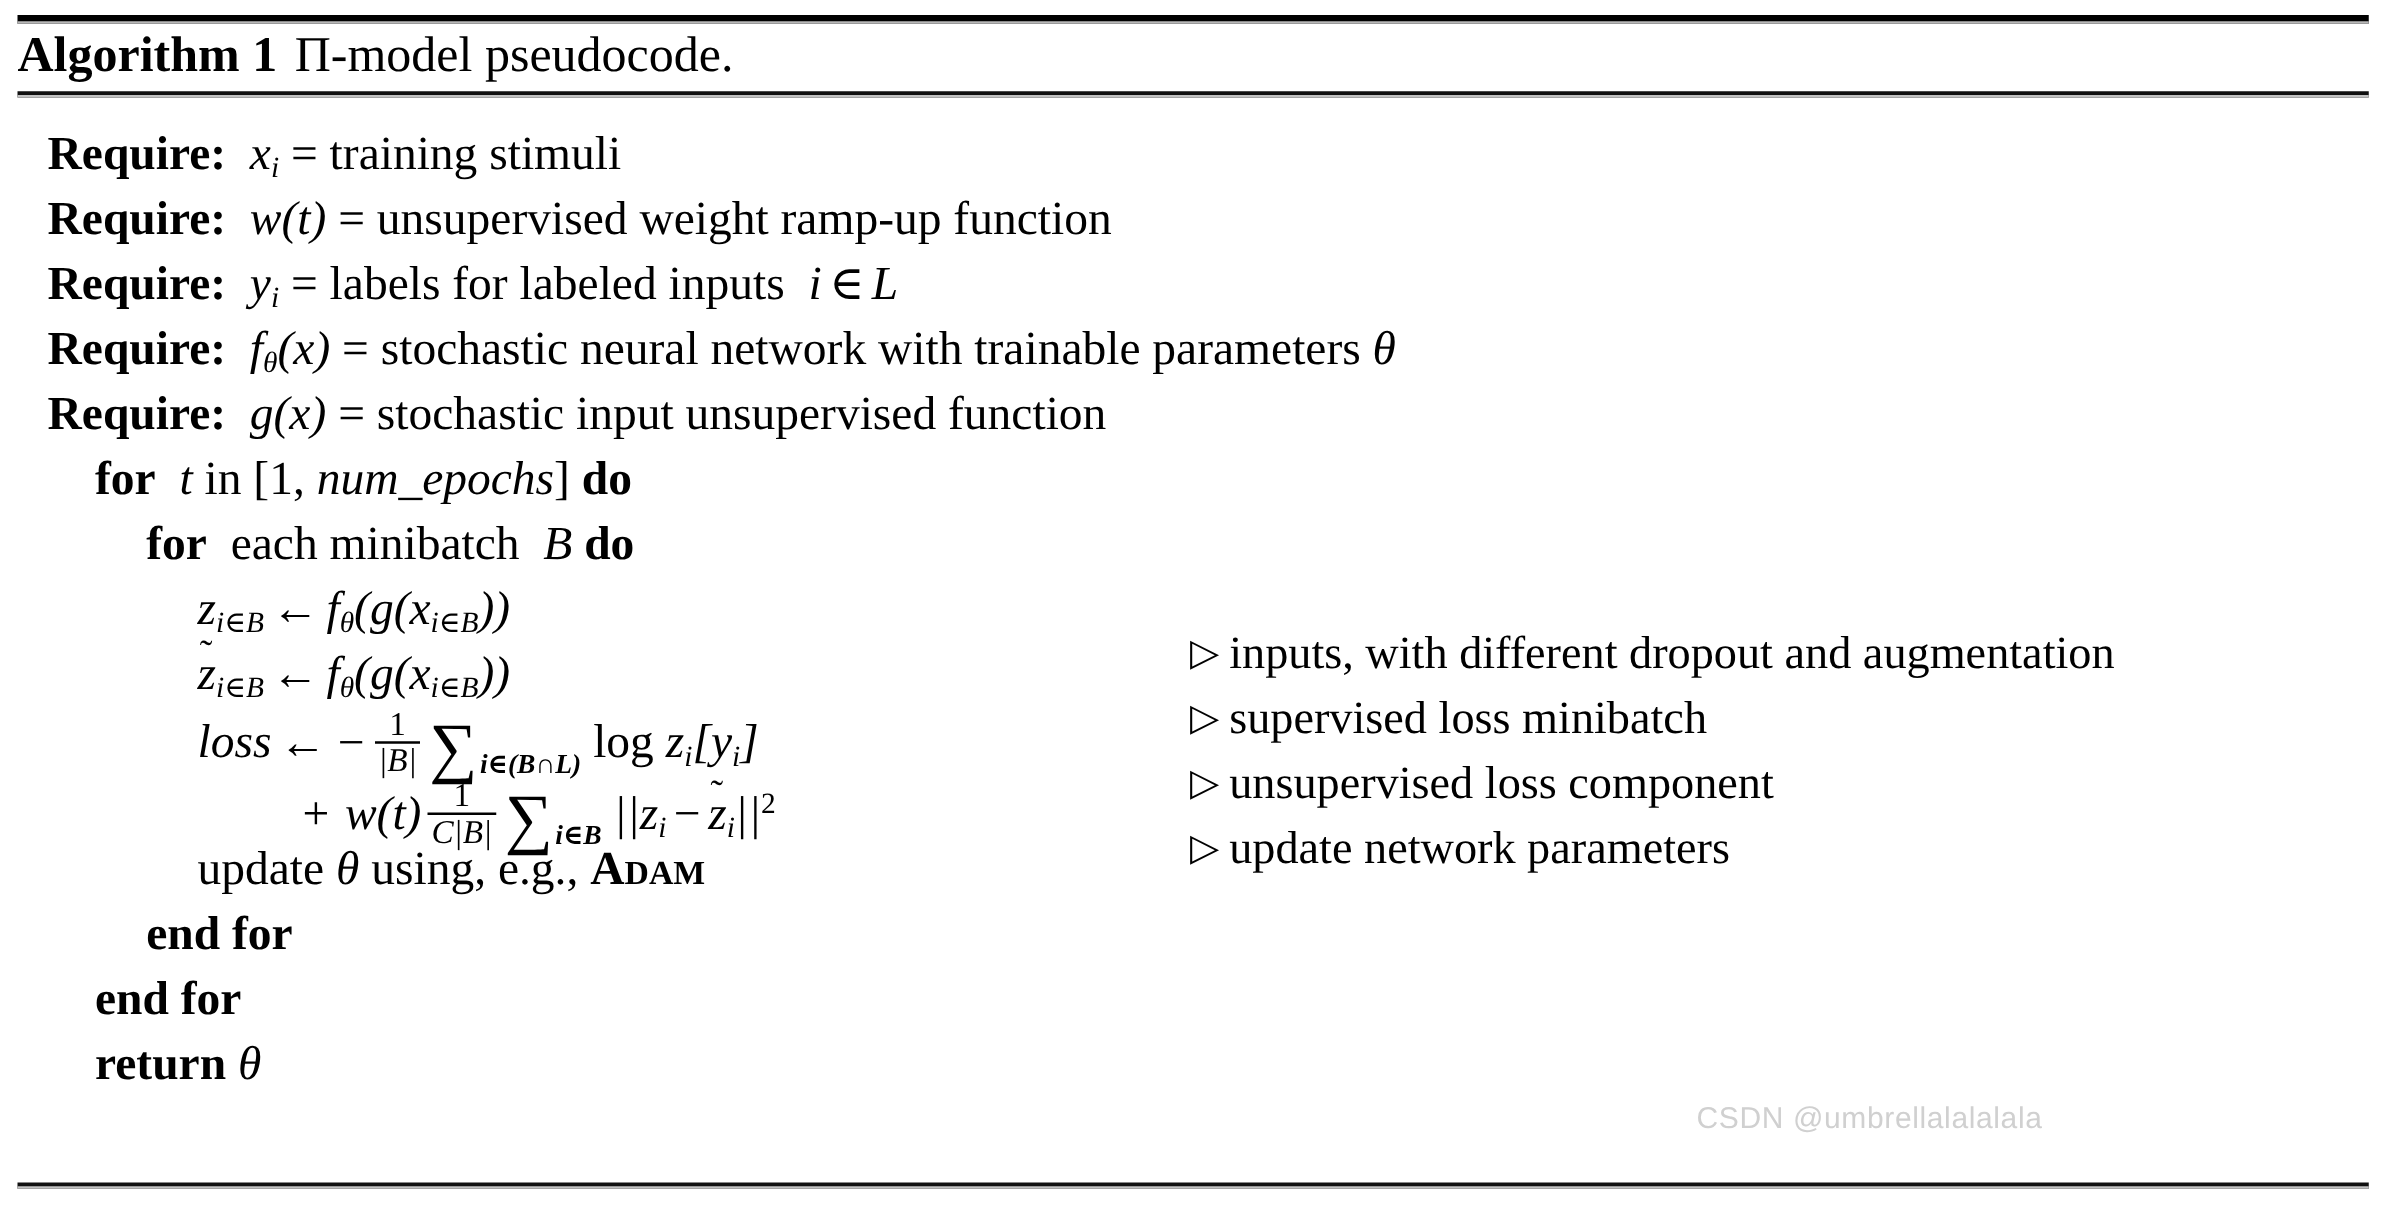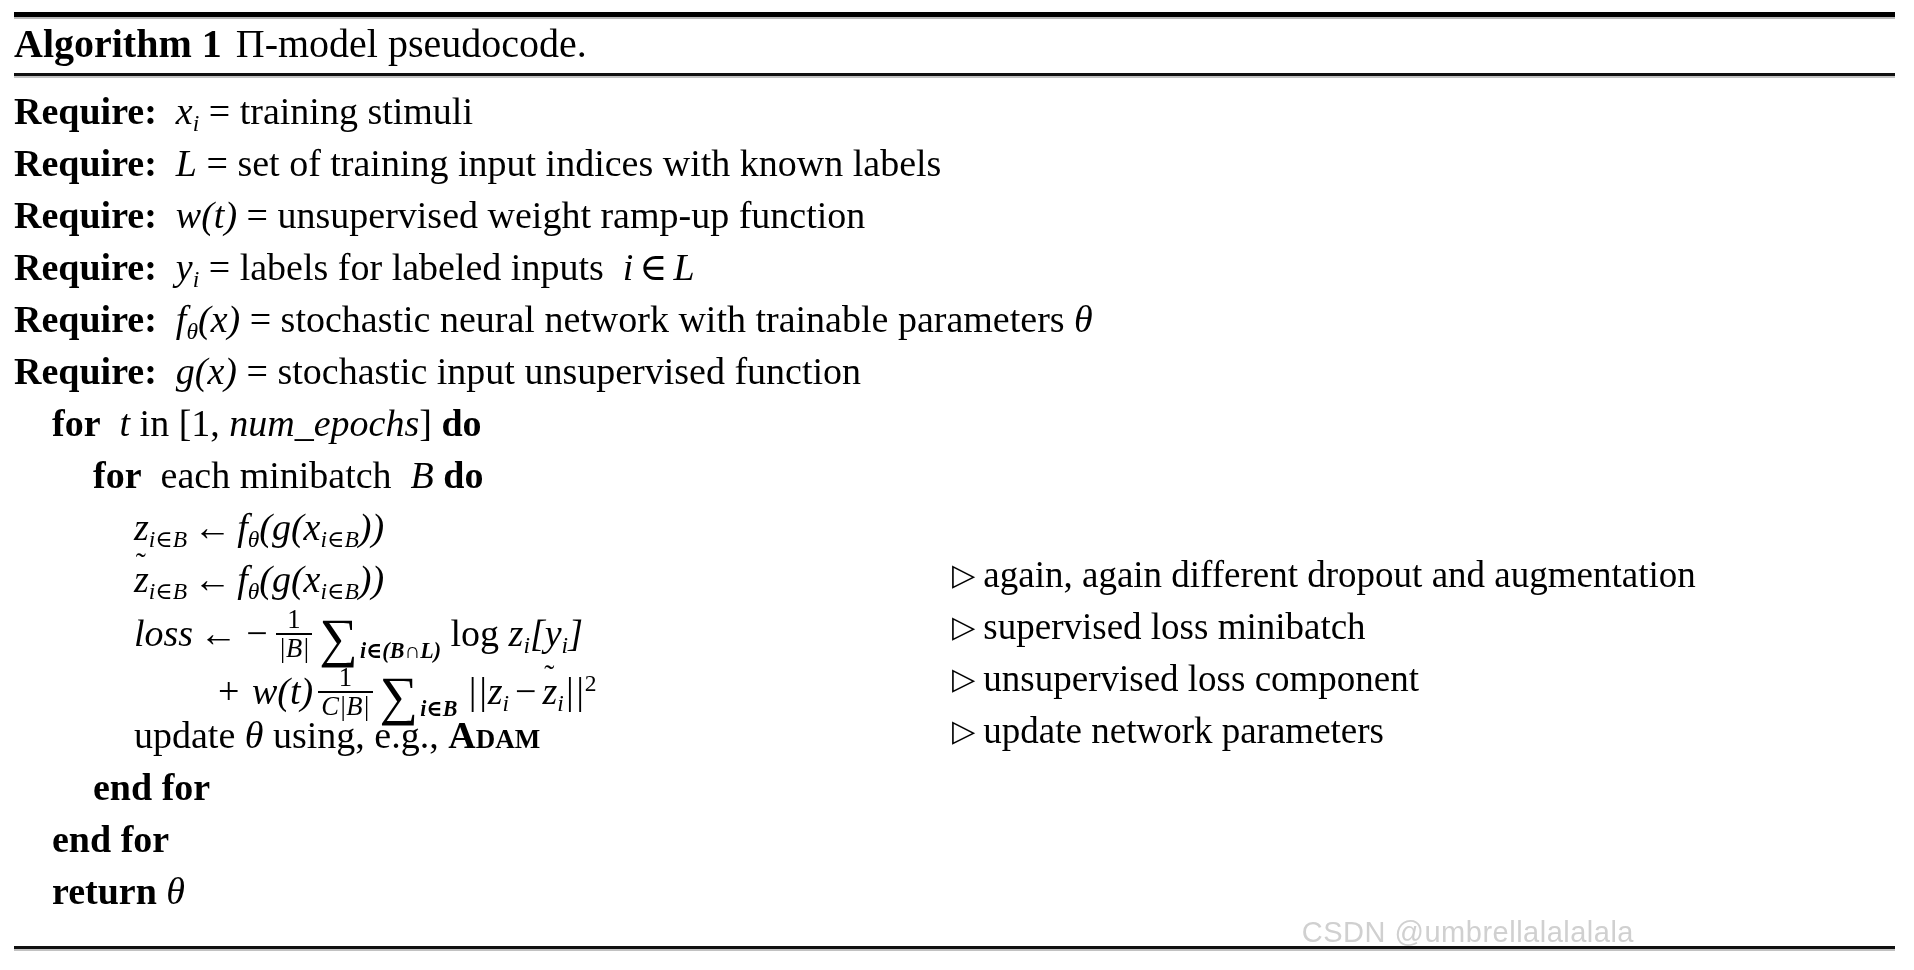--- a/index.html
+++ b/index.html
@@ -74,22 +74,23 @@
     position: relative;
     height: 43px;
     white-space: nowrap;
     font-size: 38px;
     line-height: 43px;
   }
   .line.tall { height: 52px; line-height: 50px; }
 
   .code {
     position: absolute;
-    top: 4px;
-    white-space: nowrap;
+    top: 16px;
+    white-space: nowrap;
+    margin-left: 24px;
   }
   .comment {
     position: absolute;
     left: 952px;
     top: 0;
     white-space: nowrap;
     font-size: 37px;
   }
 
   
@@ -169,22 +170,22 @@
     padding-right: 8px;
     font-size: 0.82em;
     position: relative;
     top: -2px;
   }
 
   
   .watermark {
     position: absolute;
     right: 18px;
-    top: 916px;
-    font-size: 29px;
+    top: 881px;
+    font-size: 24px;
     color: #d0d0d0;
     font-family: "Liberation Sans", sans-serif;
     letter-spacing: 0.5px;
     white-space: nowrap;
   }
 </style>
 </head>
 <body>
 
 <div id="algorithm-float">
@@ -200,27 +201,20 @@
   <div class="body-area">
 
     <div class="line tall">
       <span class="code i0">
         <span class="kw">Require:</span>
         <span class="mathit">&nbsp;x<span class="sub">i</span></span>
         <span>= training stimuli</span>
       </span>
     </div>
 
-    <div class="line tall">
-      <span class="code i0">
-        <span class="kw">Require:</span>
-        <span class="mathit">&nbsp;L</span>
-        <span>= set of training input indices with known labels</span>
-      </span>
-    </div>
 
     <div class="line tall">
       <span class="code i0">
         <span class="kw">Require:</span>
         <span class="mathit">&nbsp;w(t)</span>
         <span>= unsupervised weight ramp-up function</span>
       </span>
     </div>
 
     <div class="line tall">
@@ -263,21 +257,21 @@
         <span class="mathit">&nbsp;B&nbsp;</span><span class="kw">do</span>
       </span>
     </div>
 
     <div class="line tall">
       <span class="code i3 mathit">z<span class="sub">i∈B</span><span class="op">←</span>f<span class="sub">θ</span>(g(x<span class="sub">i∈B</span>))</span>
     </div>
 
     <div class="line tall">
       <span class="code i3 mathit"><span class="tilde-z"><span class="tmark">˜</span>z</span><span class="sub">i∈B</span><span class="op">←</span>f<span class="sub">θ</span>(g(x<span class="sub">i∈B</span>))</span>
-      <span class="comment"><span class="tri">▷</span><span>again, again different dropout and augmentation</span></span>
+      <span class="comment"><span class="tri">▷</span><span>inputs, with different dropout and augmentation</span></span>
     </div>
 
     <div class="line tall">
       <span class="code i3 mathit">loss<span class="op">←</span><span class="opn">−</span><span class="frac"><span class="num">1</span><span class="den">|B|</span></span><span class="bigsum">∑</span><span class="sumsub">i∈(B∩L)</span>&nbsp;<span class="mathup">log</span>&nbsp;z<span class="sub">i</span>[y<span class="sub">i</span>]</span>
       <span class="comment"><span class="tri">▷</span><span>supervised loss minibatch</span></span>
     </div>
 
     <div class="line tall">
       <span class="code i4 mathit"><span class="opn">+</span>&nbsp;w(t)<span class="frac"><span class="num">1</span><span class="den">C|B|</span></span><span class="bigsum">∑</span><span class="sumsub">i∈B</span>&nbsp;||z<span class="sub">i</span><span class="op">−</span><span class="tilde-z"><span class="tmark">˜</span>z</span><span class="sub">i</span>||<span class="sup">2</span></span>
       <span class="comment"><span class="tri">▷</span><span>unsupervised loss component</span></span>

